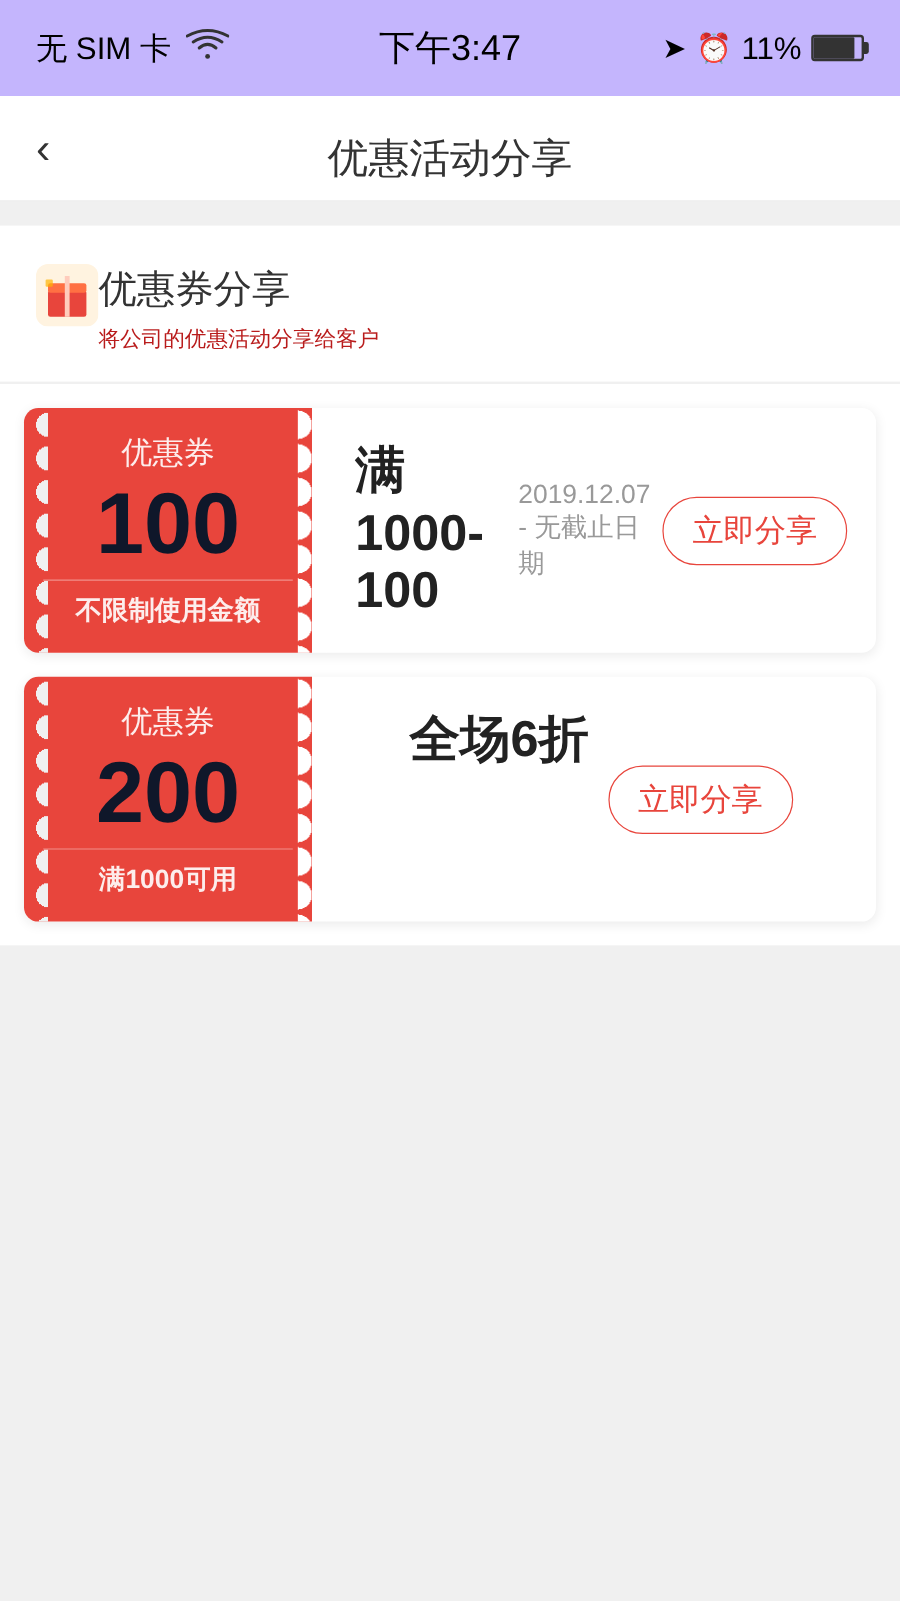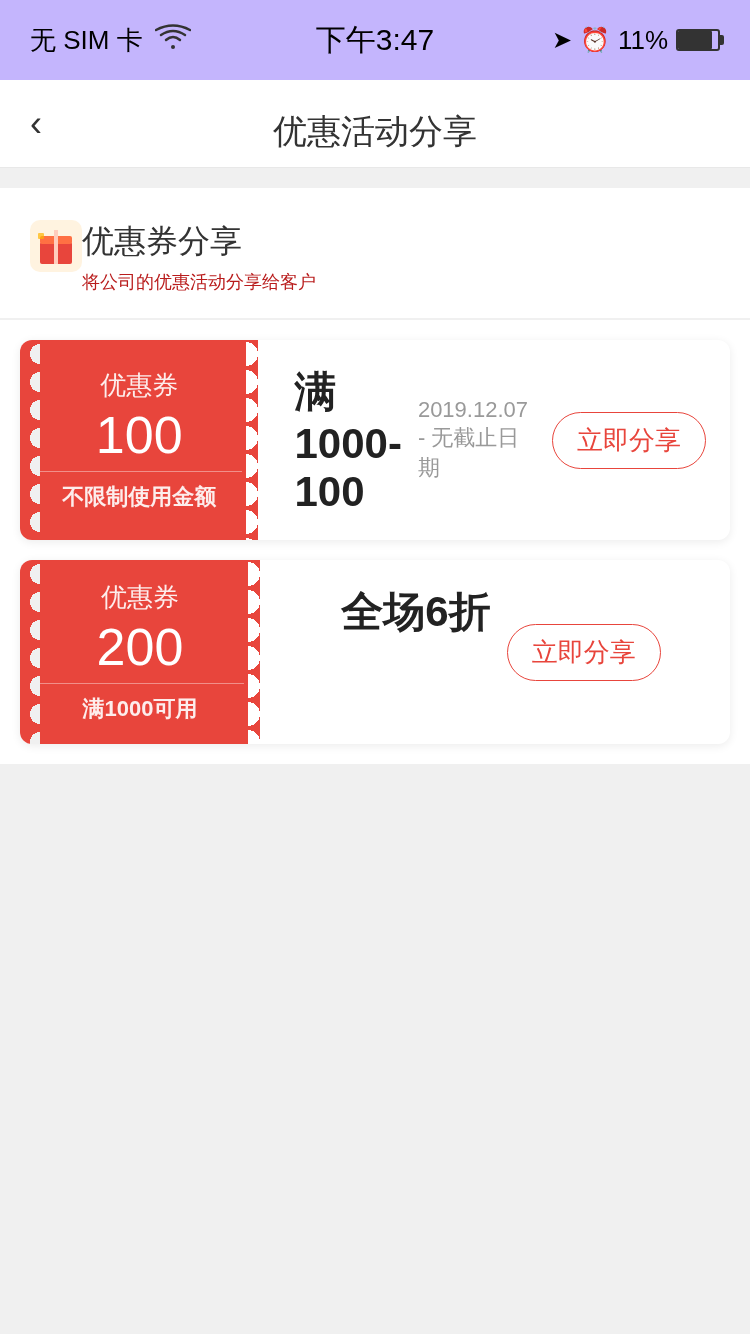--- a/index.html
+++ b/index.html
@@ -147,23 +147,23 @@
       width: 20px;
       background: radial-gradient(circle at 100% 50%, #f0f0f0 10px, transparent 10px) 0 0 / 20px 28px repeat-y;
     }
 
     .coupon-label {
       font-size: 26px;
       color: rgba(255,255,255,0.9);
       margin-bottom: 6px;
     }
     .coupon-amount {
-      font-size: 52px;
-      font-weight: normal;
-      color: #ffffff;
+      font-size: 72px;
+      font-weight: bold;
+      color: #0f172a;
       line-height: 1;
       margin-bottom: 10px;
     }
     .coupon-condition {
       font-size: 22px;
       color: rgba(255,255,255,0.9);
       text-align: center;
       border-top: 1px solid rgba(255,255,255,0.4);
       padding-top: 10px;
       width: 100%;
@@ -181,21 +181,21 @@
     }
     .coupon-name {
       font-size: 42px;
       font-weight: bold;
       color: #222;
     }
     .coupon-meta {
       display: flex;
       align-items: center;
       justify-content: center;
-      gap: 24px;
+      gap: 10px;
     }
     .coupon-date {
       font-size: 22px;
       color: #999;
       flex: 1;
     }
     .coupon-share-btn {
       border: 1.5px solid #e8453c;
       border-radius: 30px;
       padding: 10px 24px;

